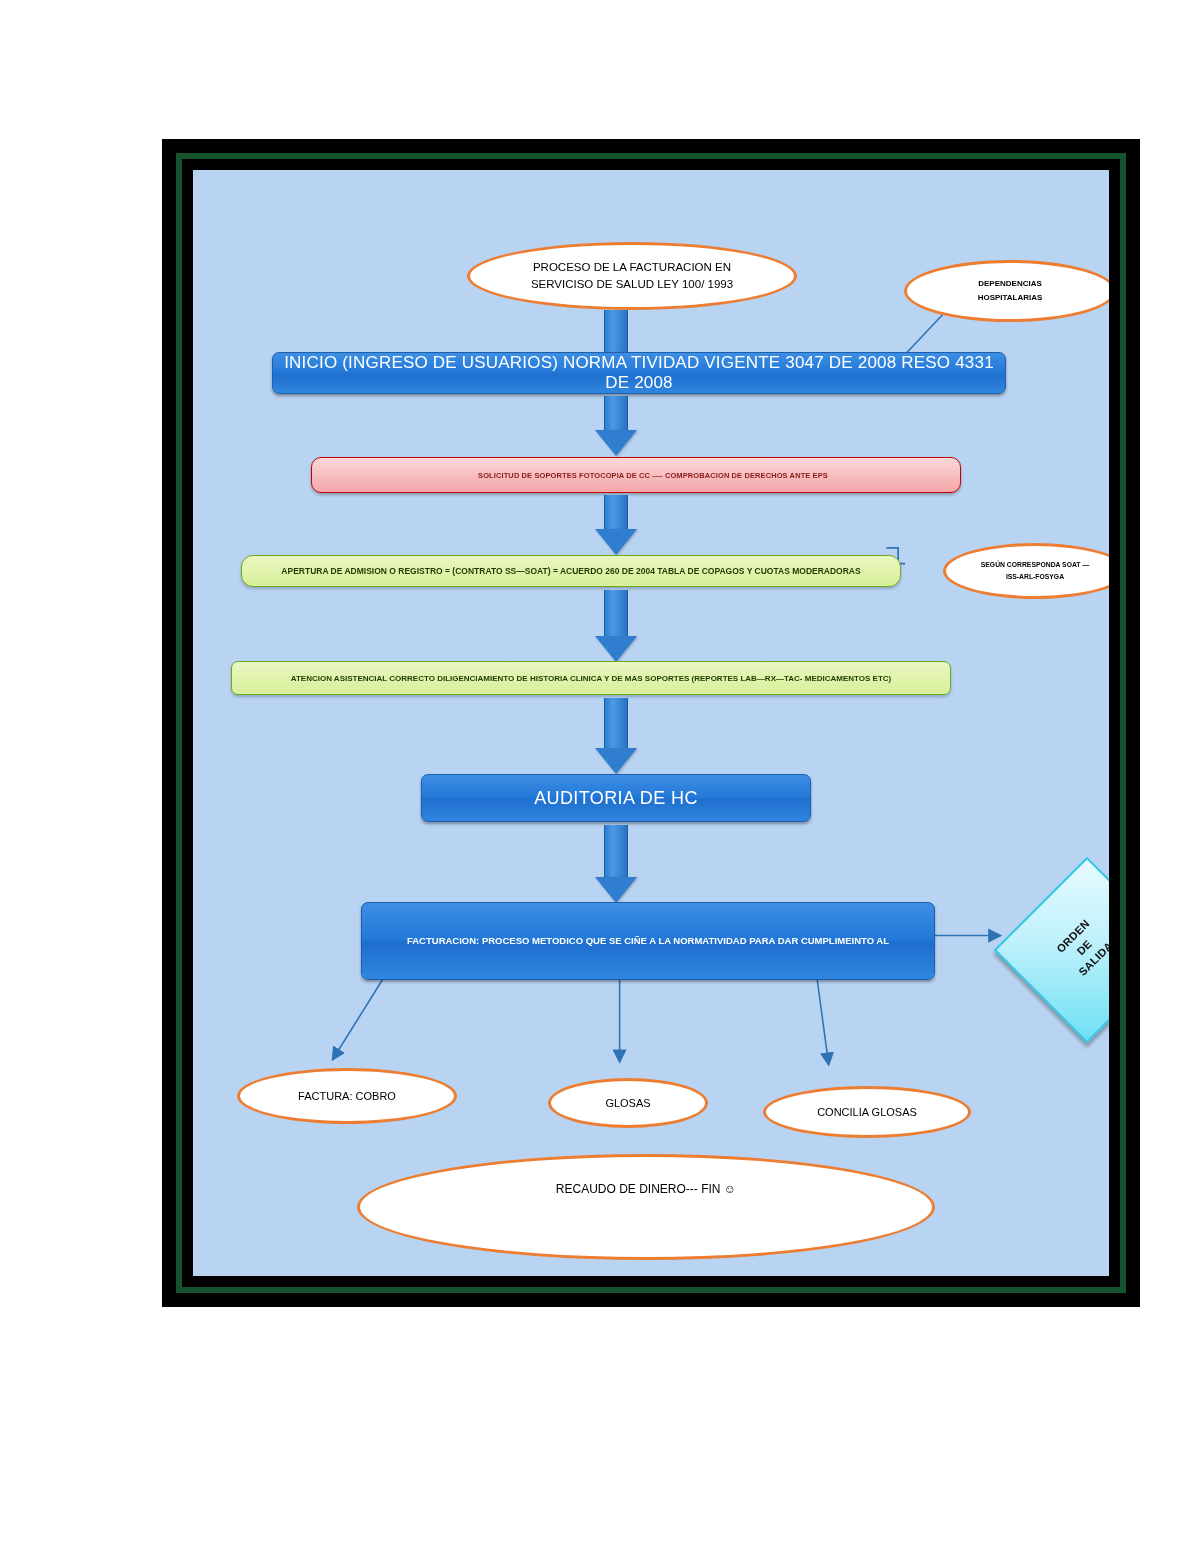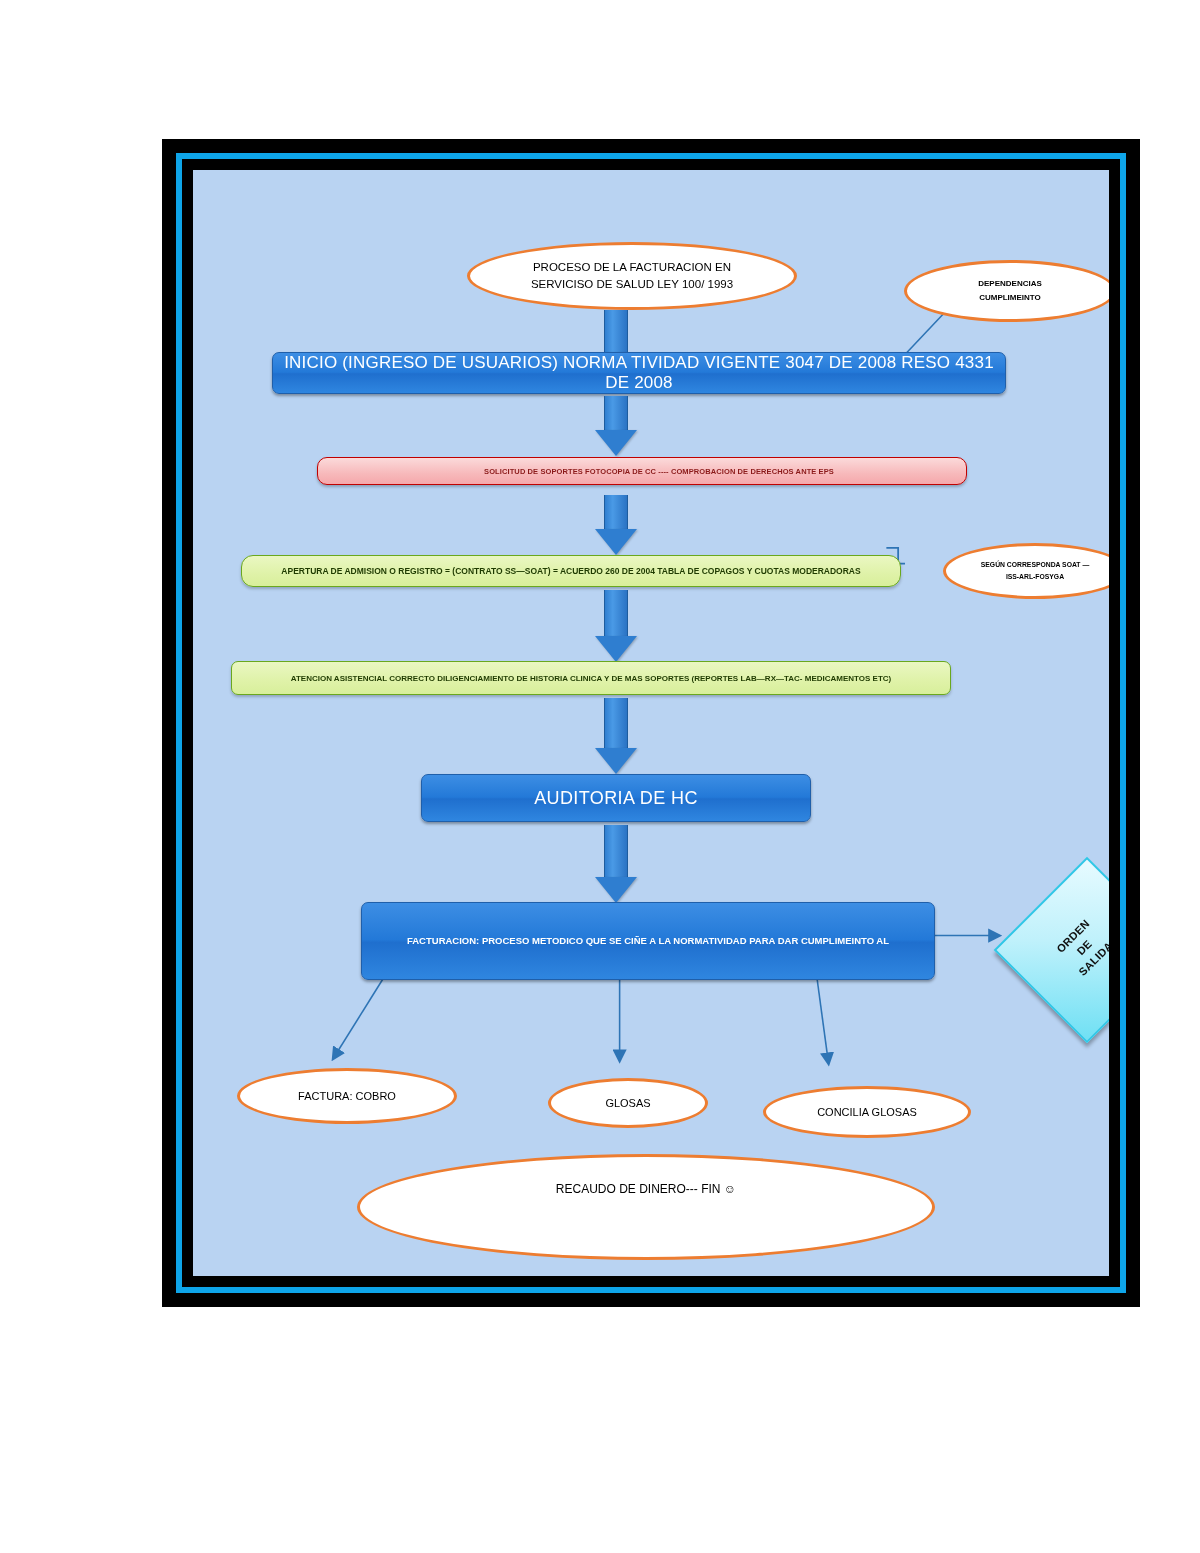--- a/index.html
+++ b/index.html
@@ -7,21 +7,21 @@
 
   #page{position:relative;width:1200px;height:1553px;background:#ffffff;overflow:hidden;}
 
   
   .frame-outer{
     position:absolute;left:162px;top:139px;width:978px;height:1168px;
     background:#000000;
   }
   .frame-white{
     position:absolute;left:14px;top:14px;right:14px;bottom:14px;
-    background:#0ea5e9;
+    background:#14532d;
   }
   .frame-inner{
     position:absolute;left:6px;top:6px;right:6px;bottom:6px;
     background:#000000;
   }
   .canvas{
     position:absolute;left:11px;top:11px;right:11px;bottom:11px;
     background:#b9d3f2;
     overflow:hidden;
   }
@@ -139,39 +139,39 @@
           <div class="nd oval t-title two-line" style="left:274px;top:72px;width:330px;height:68px;">
             <div>
               <span>PROCESO DE LA FACTURACION EN</span>
               <span>SERVICISO DE SALUD LEY 100/ 1993</span>
             </div>
           </div>
 
           <div class="nd oval t-dep two-line" style="left:711px;top:90px;width:212px;height:62px;">
             <div>
               <span>DEPENDENCIAS</span>
-              <span>CUMPLIMEINTO</span>
+              <span>HOSPITALARIAS</span>
             </div>
           </div>
 
           <div class="fatarrow" style="left:400px;top:140px;width:46px;height:78px;">
             <div class="shaft" style="height:54px;"></div>
             <div class="head"></div>
           </div>
 
           <div class="nd bluebar t-inicio" style="left:79px;top:182px;width:734px;height:42px;">
             <span>INICIO (INGRESO DE USUARIOS) NORMA TIVIDAD VIGENTE 3047 DE 2008 RESO 4331 DE 2008</span>
           </div>
 
           <div class="fatarrow" style="left:400px;top:226px;width:46px;height:60px;">
             <div class="shaft" style="height:36px;"></div>
             <div class="head"></div>
           </div>
 
-          <div class="nd pinkbar t-pink" style="left:124px;top:287px;width:650px;height:28px;padding-left:34px;">
+          <div class="nd pinkbar t-pink" style="left:118px;top:287px;width:650px;height:36px;padding-left:34px;">
             <span>SOLICITUD DE SOPORTES FOTOCOPIA DE CC ---- COMPROBACION DE DERECHOS ANTE EPS</span>
           </div>
 
           <div class="fatarrow" style="left:400px;top:325px;width:46px;height:60px;">
             <div class="shaft" style="height:36px;"></div>
             <div class="head"></div>
           </div>
 
           <div class="nd greenbar t-green1" style="left:48px;top:385px;width:660px;height:32px;border-radius:12px;">
             <span>APERTURA DE  ADMISION O REGISTRO = (CONTRATO SS—SOAT) = ACUERDO 260  DE 2004 TABLA DE  COPAGOS Y CUOTAS MODERADORAS</span>

